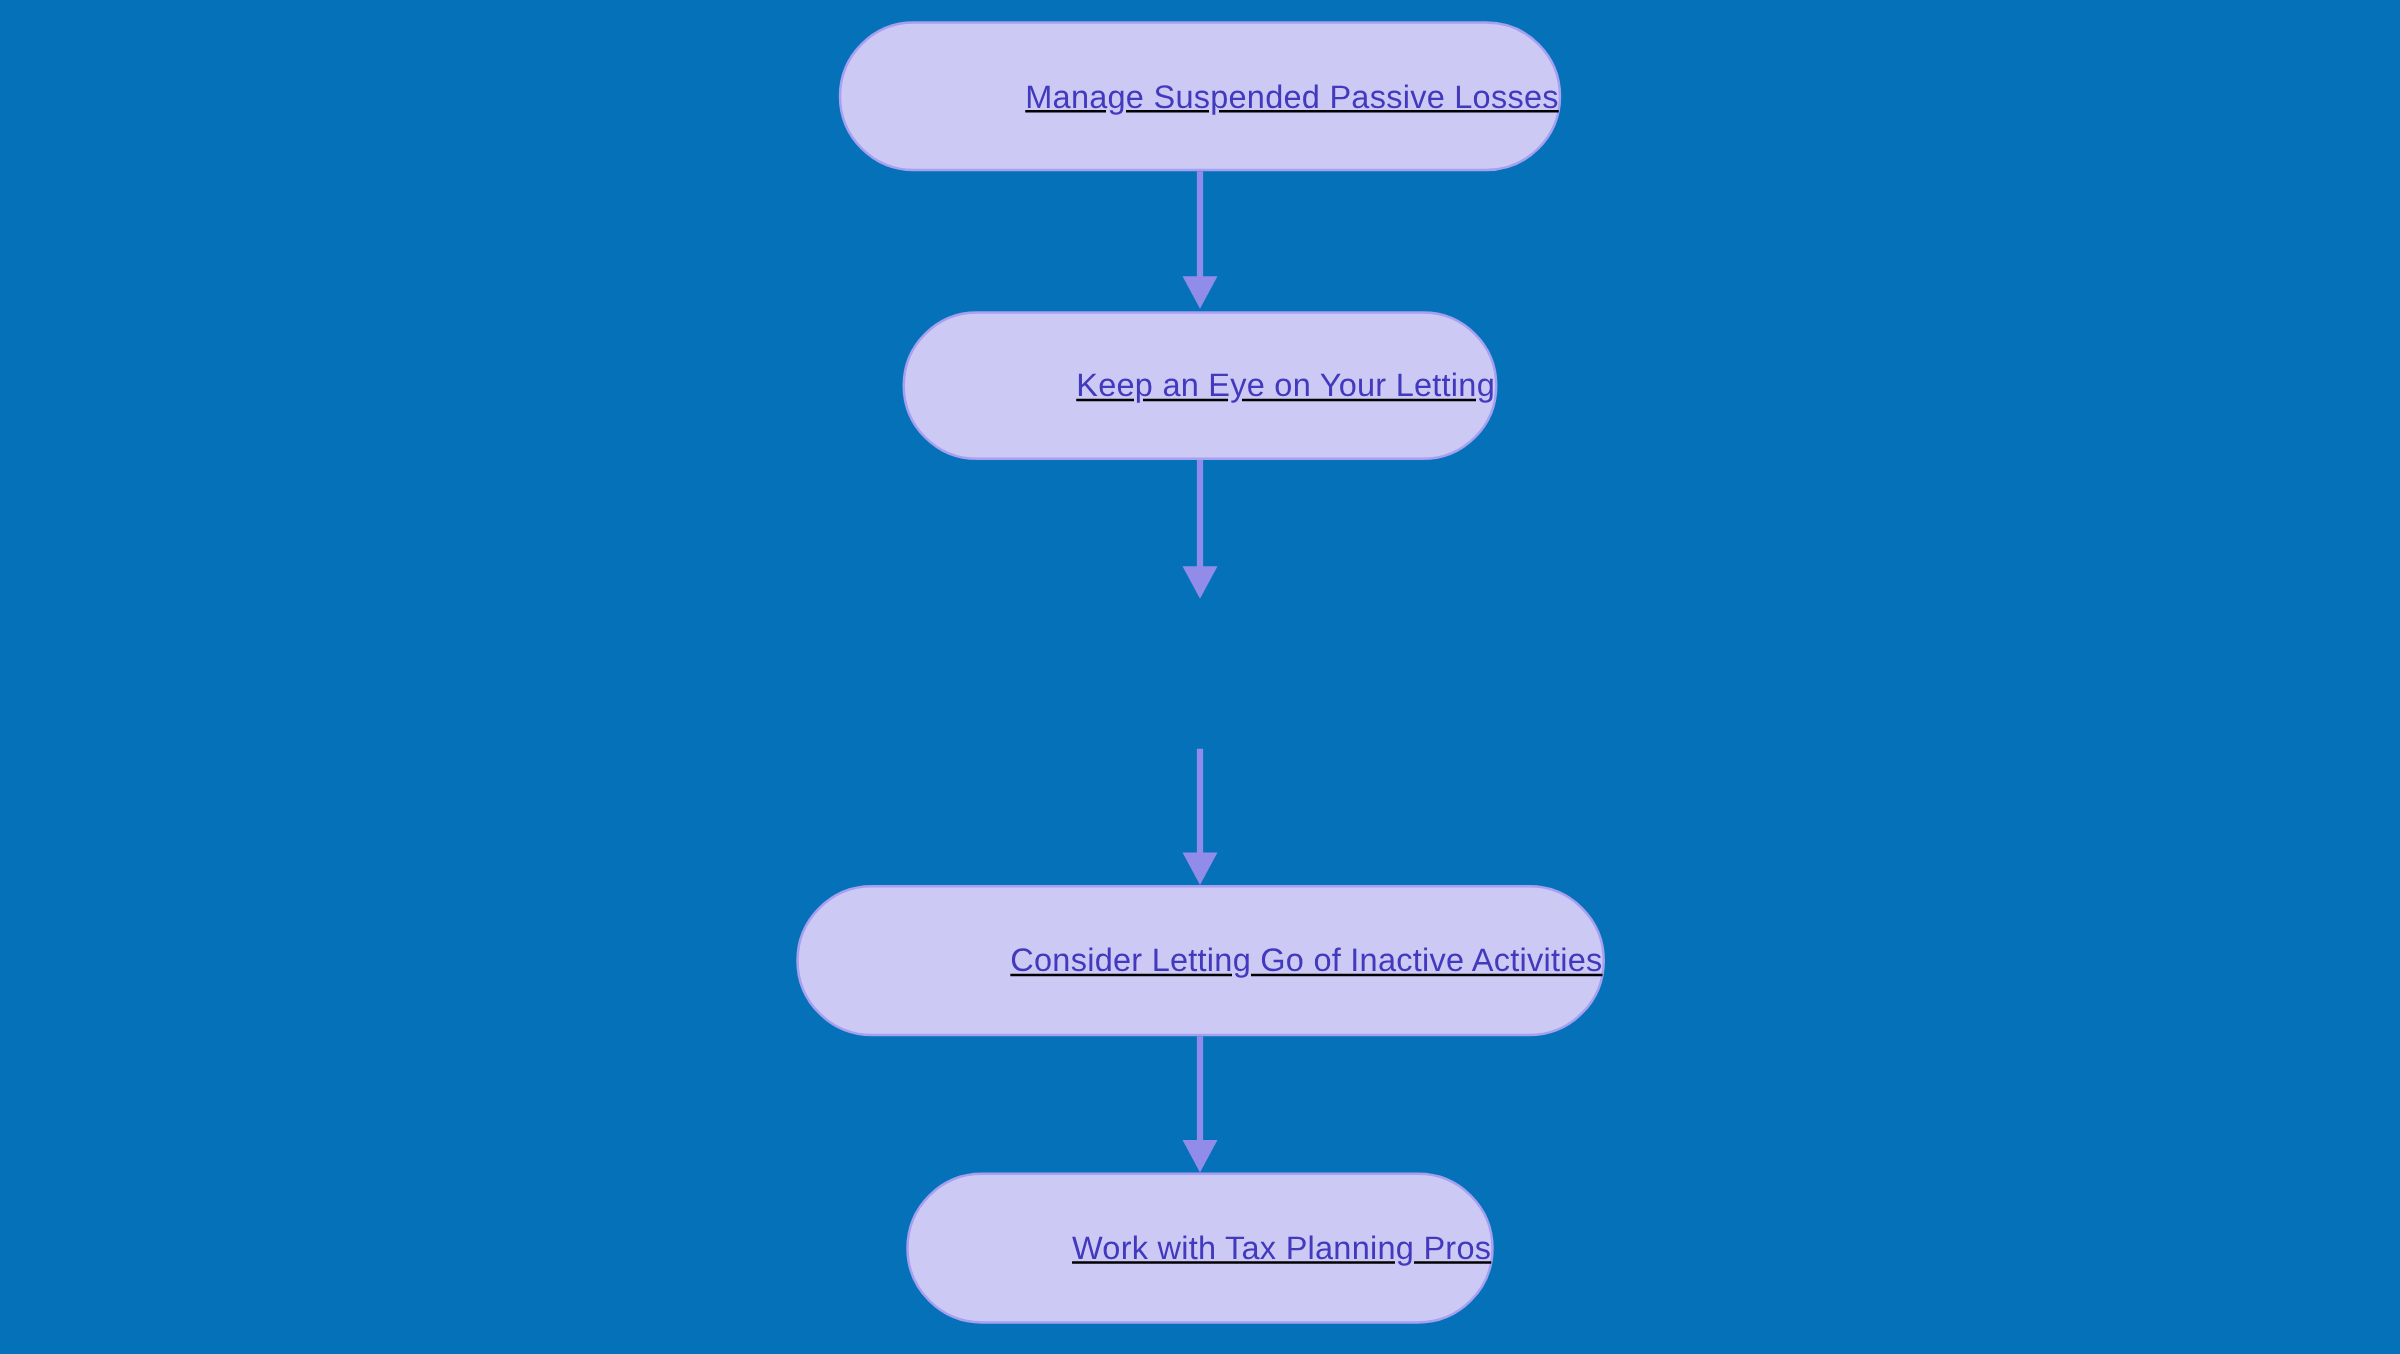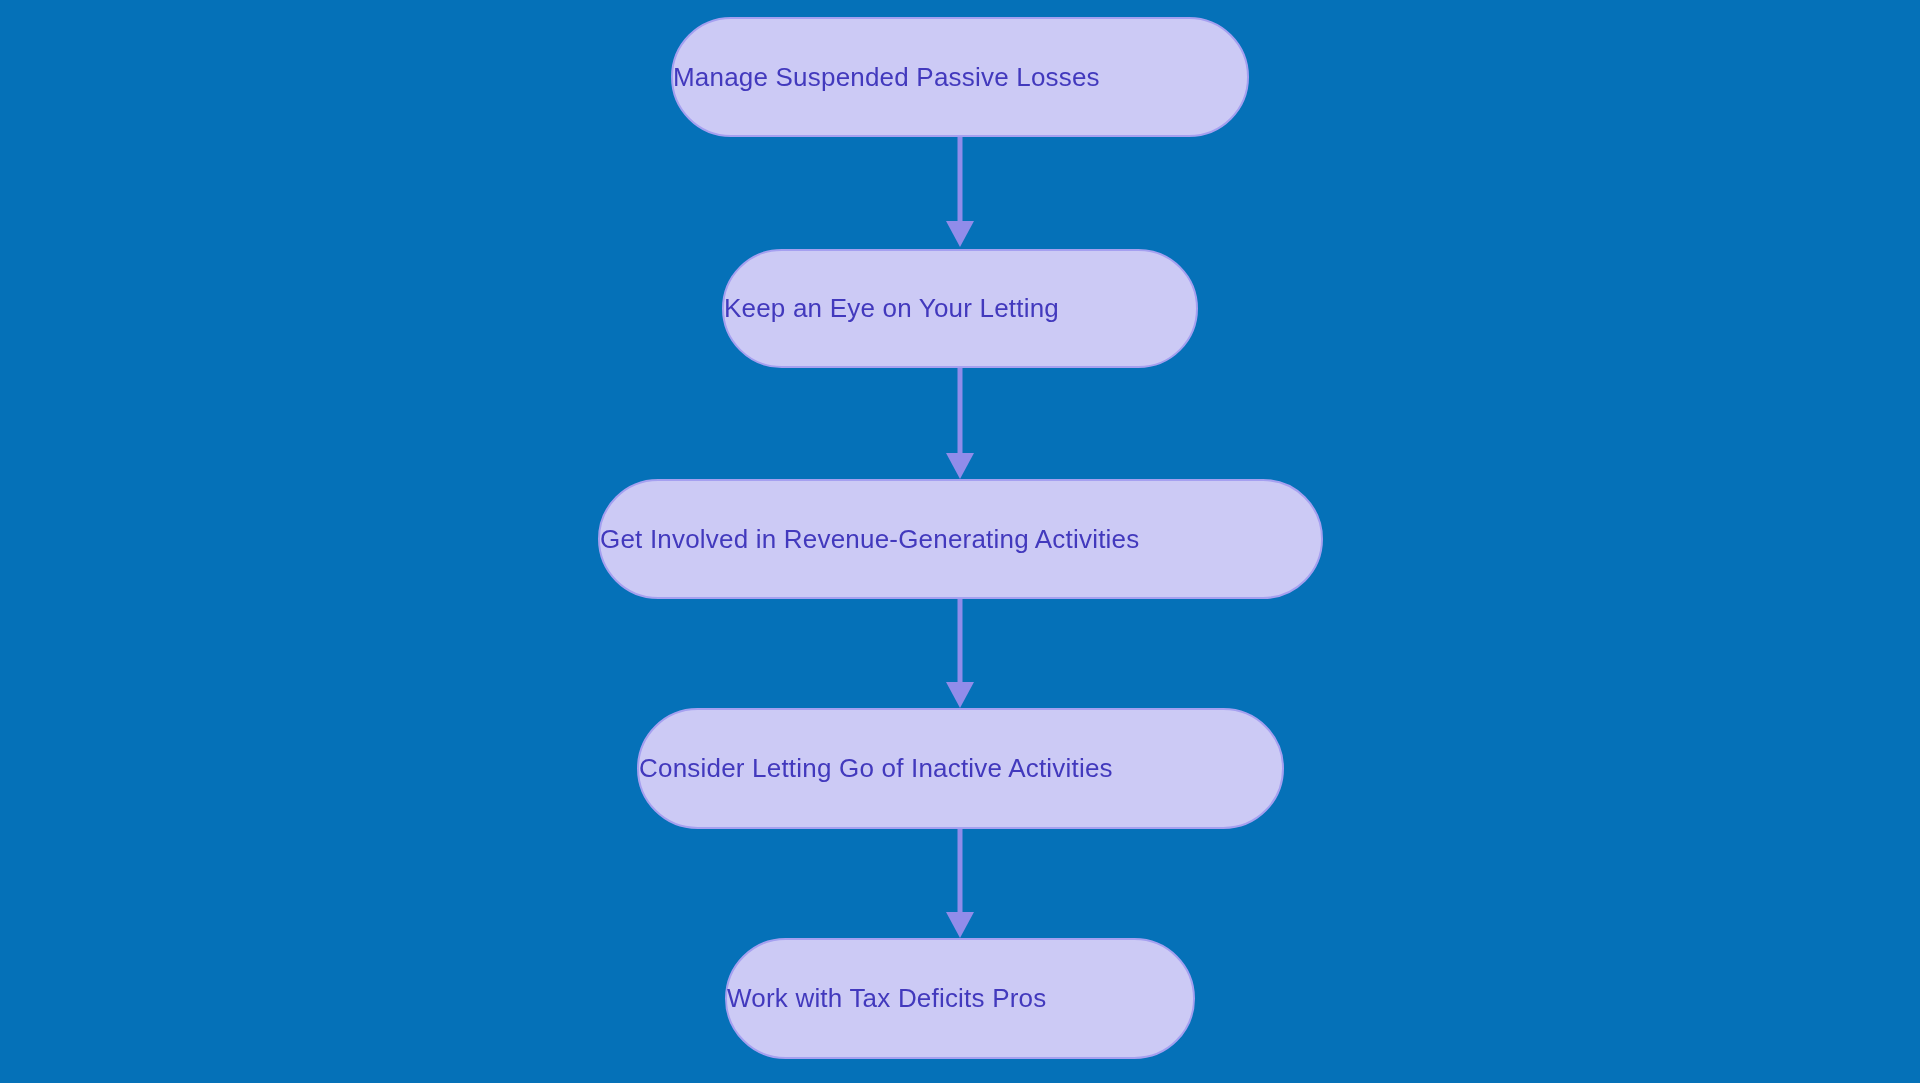--- a/index.html
+++ b/index.html
@@ -18,21 +18,22 @@
     overflow: hidden;
   }
   .node {
     position: absolute;
     box-sizing: border-box;
     background: var(--node-fill, #cccaf5);
     border: 2px solid var(--node-border, #a5a0f0);
     border-radius: 62px;
     display: flex;
     align-items: center;
-    justify-content: flex-start;
+    justify-content: flex-end;
+    text-decoration: underline;
   }
   .node span {
     color: var(--node-text, #4239bd);
     font-size: 26px;
     letter-spacing: 0.2px;
     white-space: nowrap;
   }
   .arrow {
     position: absolute;
     width: 30px;
@@ -75,35 +76,32 @@
 
   <div class="node" style="left:722px; top:249px; width:476px; height:119px;">
     <span>Keep an Eye on Your Letting</span>
   </div>
 
   <div class="arrow" style="left:960px; top:368px; height:111px;">
     <div class="arrow-shaft"></div>
     <div class="arrow-head"></div>
   </div>
 
-  <div class="node" style="left:598px; top:479px; width:725px; height:120px;">
-    <span>Get Involved in Revenue-Generating Activities</span>
-  </div>
 
   <div class="arrow" style="left:960px; top:599px; height:109px;">
     <div class="arrow-shaft"></div>
     <div class="arrow-head"></div>
   </div>
 
   <div class="node" style="left:637px; top:708px; width:647px; height:121px;">
     <span>Consider Letting Go of Inactive Activities</span>
   </div>
 
   <div class="arrow" style="left:960px; top:829px; height:109px;">
     <div class="arrow-shaft"></div>
     <div class="arrow-head"></div>
   </div>
 
   <div class="node" style="left:725px; top:938px; width:470px; height:121px;">
-    <span>Work with Tax Deficits Pros</span>
+    <span>Work with Tax Planning Pros</span>
   </div>
 
 </div>
 
 </body></html>

